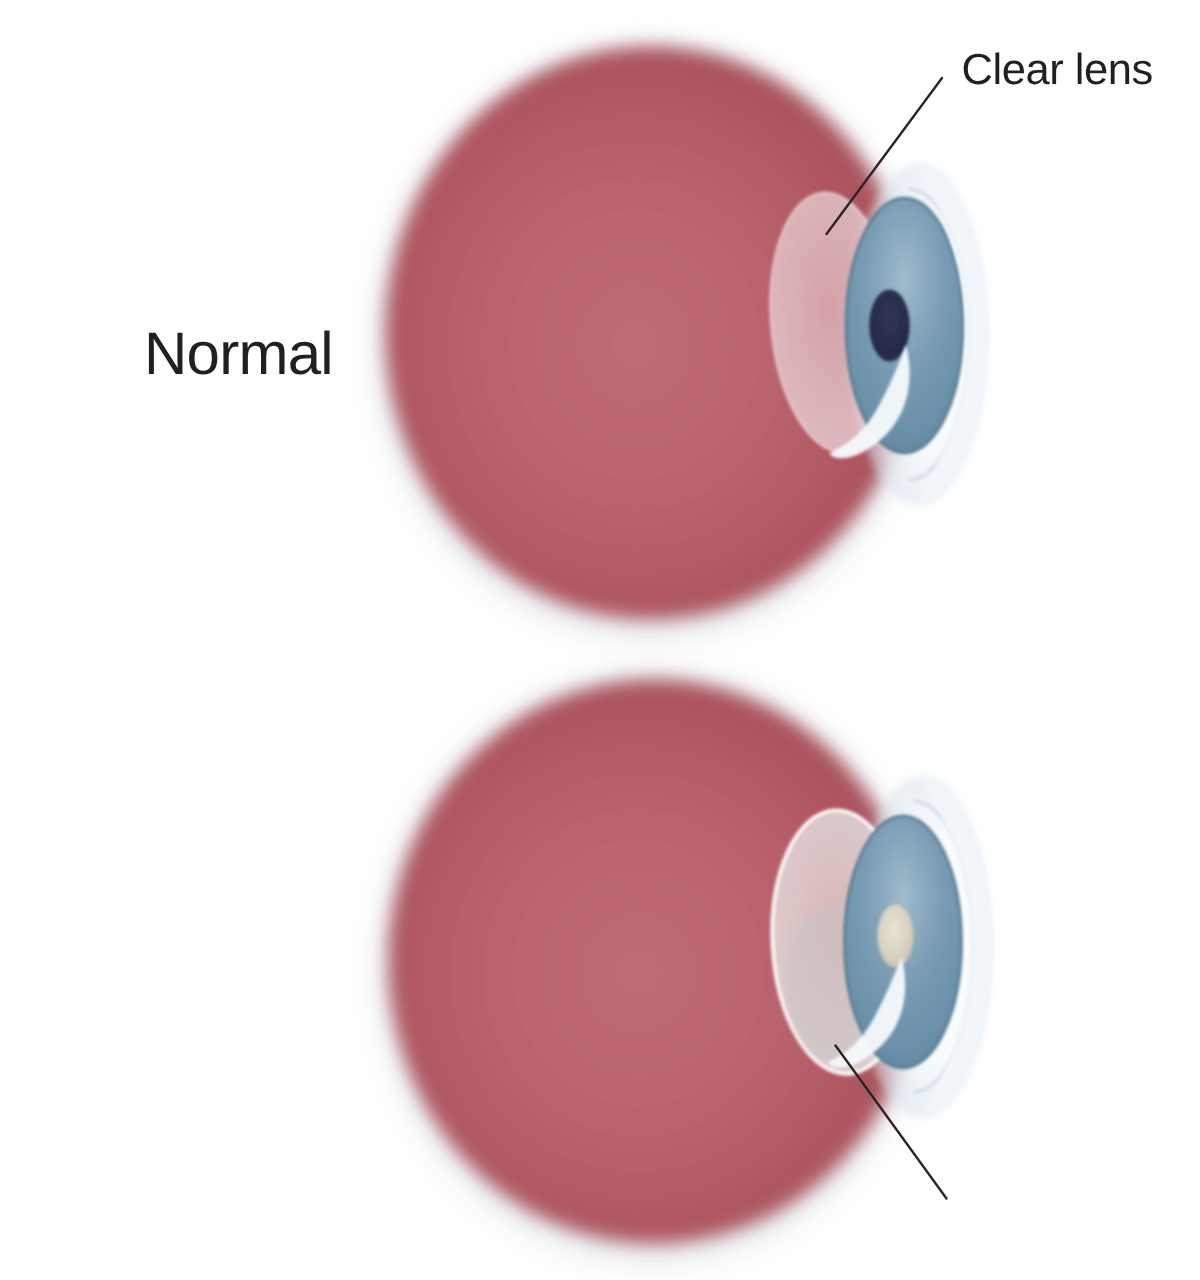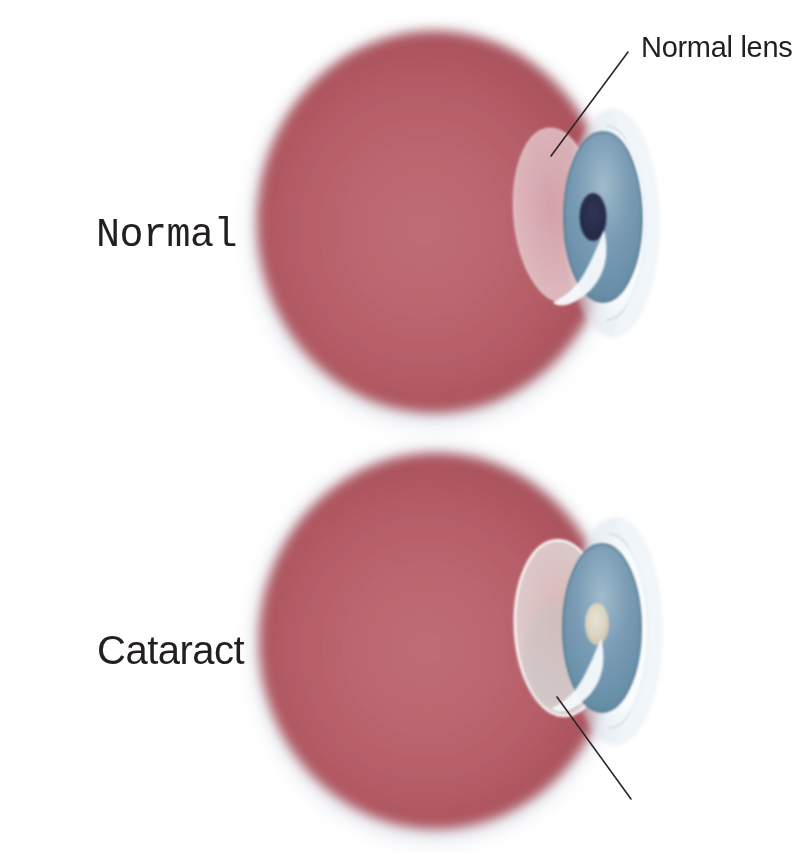--- a/index.html
+++ b/index.html
@@ -26,21 +26,21 @@
     letter-spacing: -0.3px;
     color: var(--label_text, #231f20);
     white-space: nowrap;
     line-height: 1;
   }
   .annot-line {
     stroke: var(--annotation_line, #2b2526);
     stroke-width: 1.6;
     stroke-linecap: round;
   }
-  #normal-label   { left: 96px;  top: 216px; font-family: Liberation Mono, monospace; }
+  #normal-label   { left: 96px;  top: 216px; }
   #cataract-label { left: 97px;  top: 630px; }
   #clear-lens-label  { left: 641px; top: 33px;  }
   #cloudy-lens-label { left: 644px; top: 788px; }
 </style>
 </head>
 <body>
 
 <div class="canvas">
 
   <svg class="fig-svg" width="800" height="853" viewBox="0 0 800 853">
@@ -126,17 +126,16 @@
       <path d="M 601 638 C 609 670, 597 696, 571 709 C 561 713, 554 712, 552 708
                C 564 703, 575 693, 583 678 C 591 663, 597 648, 601 638 Z" fill="#f6fafd" opacity="0.95" filter="url(#soft2)"></path>
       <path d="M 609 534 A 40 97 0 0 1 609 728" fill="none" stroke="#c6d2e0" stroke-width="2.2" opacity="0.65" filter="url(#soft2)"></path>
       <path d="M 615 519 A 47 112 0 0 1 615 743 Q 679 631 615 519 Z" fill="#f1f6fb" opacity="0.88" filter="url(#soft2)"></path>
       <line class="annot-line" x1="557" y1="697" x2="631" y2="799"></line>
     </g>
   </svg>
 
   <div id="normal-label" class="side-label">Normal</div>
 
-  <div id="clear-lens-label" class="annot-label">Normal lens</div>
+  <div id="clear-lens-label" class="annot-label">Clear lens</div>
 
-  <div id="cataract-label" class="side-label">Cataract</div>
 
 </div>
 
 </body></html>

